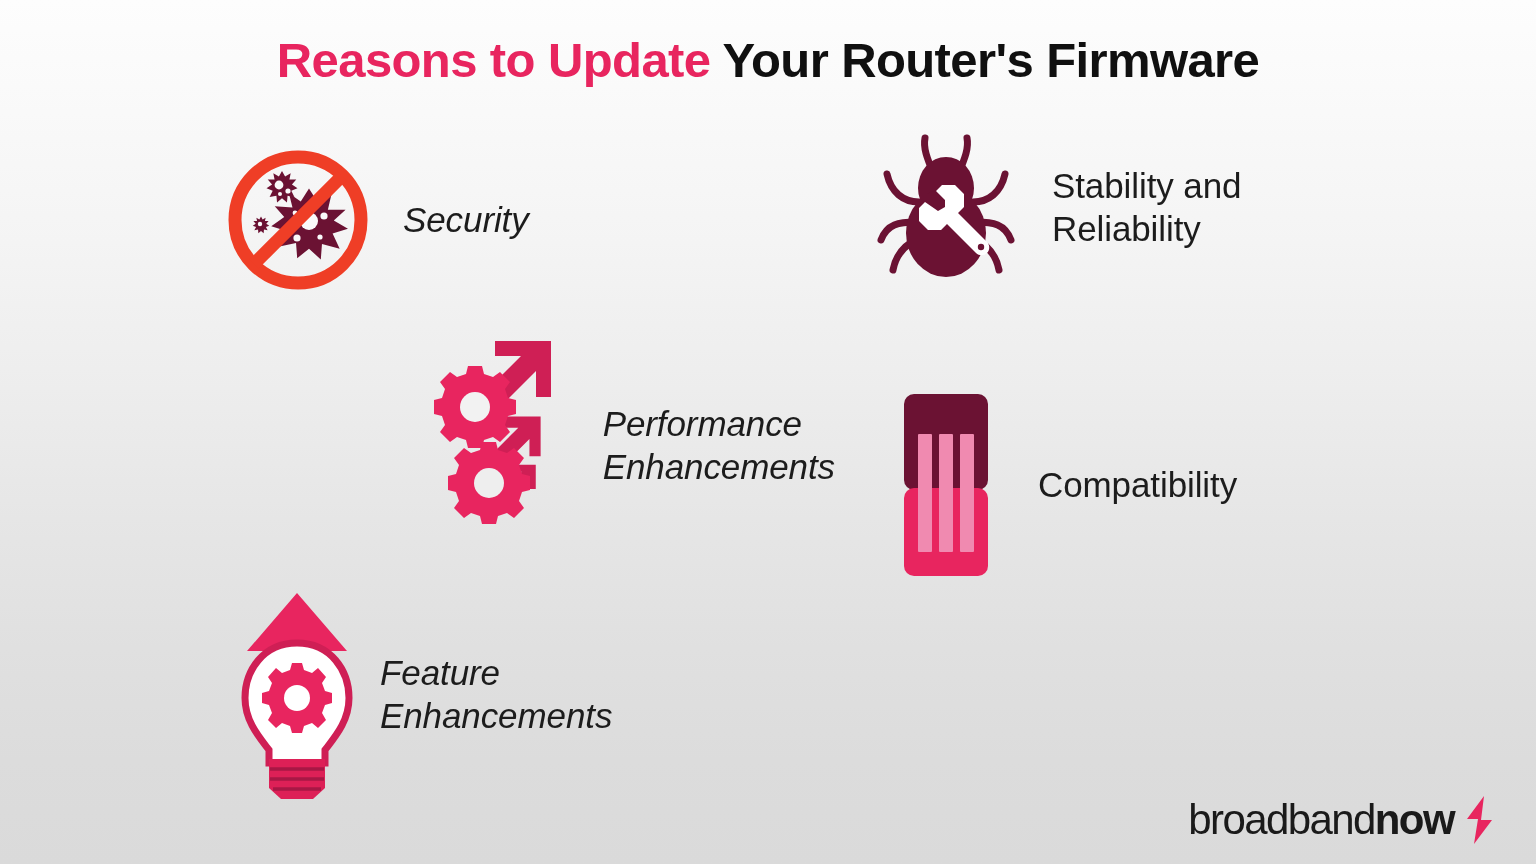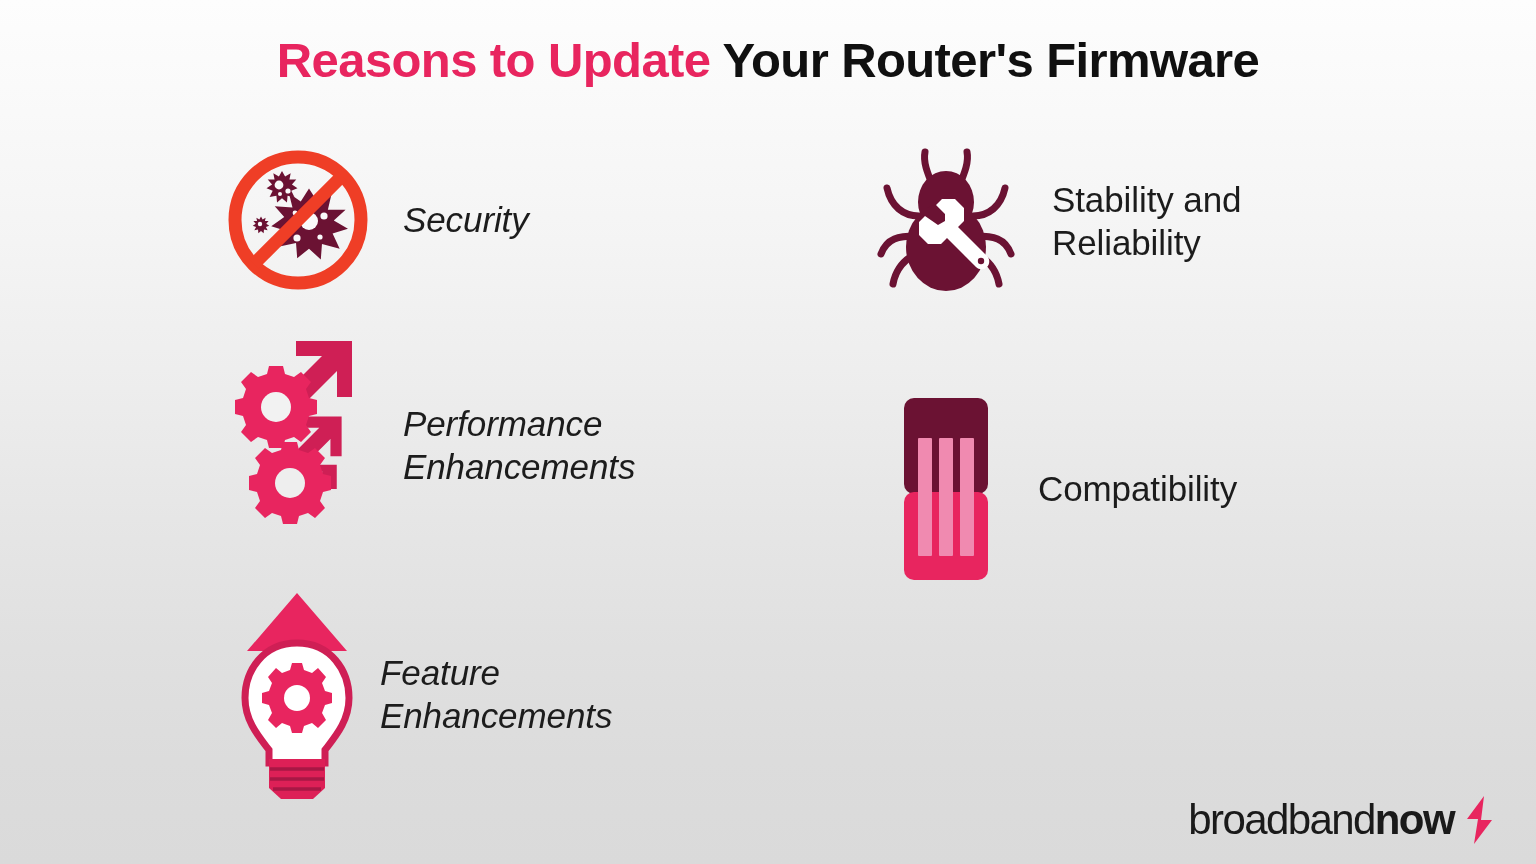--- a/index.html
+++ b/index.html
@@ -42,21 +42,21 @@
   .title .accent { color: #e8255f; }
   .title .dark   { color: #101010; }
 
   
   .col {
     position: absolute;
     display: flex;
     flex-direction: column;
   }
   .col-left  { left: 215px;  top: 140px; width: 620px; font-style: italic; }
-  .col-right { left: 870px;  top: 139px; width: 600px; }
+  .col-right { left: 870px;  top: 125px; width: 600px; gap: 10px; }
 
   .item {
     display: flex;
     align-items: center;
   }
   .icon-box {
     flex: 0 0 auto;
     display: flex;
     align-items: center;
     justify-content: center;
@@ -68,21 +68,21 @@
     font-weight: 400;
     letter-spacing: -0.1px;
     white-space: pre-line;
   }
 
   
   .item-security      { height: 160px; }
   .item-security .icon-box { width: 165px; height: 150px; }
   .item-security .item-label { margin-left: 23px; }
 
-  .item-performance   { height: 235px; margin-top: 28px; }
+  .item-performance   { height: 235px; margin-top: 28px; justify-content: flex-end; }
   .item-performance .icon-box { width: 165px; height: 200px; }
   .item-performance .item-label { margin-left: 23px; }
 
   .item-feature       { height: 240px; margin-top: 12px; }
   .item-feature .icon-box { width: 165px; height: 225px; }
   .item-feature .item-label { }
 
   .item-stability     { height: 165px; }
   .item-stability .icon-box { width: 152px; height: 155px; }
   .item-stability .item-label { margin-left: 30px; }

